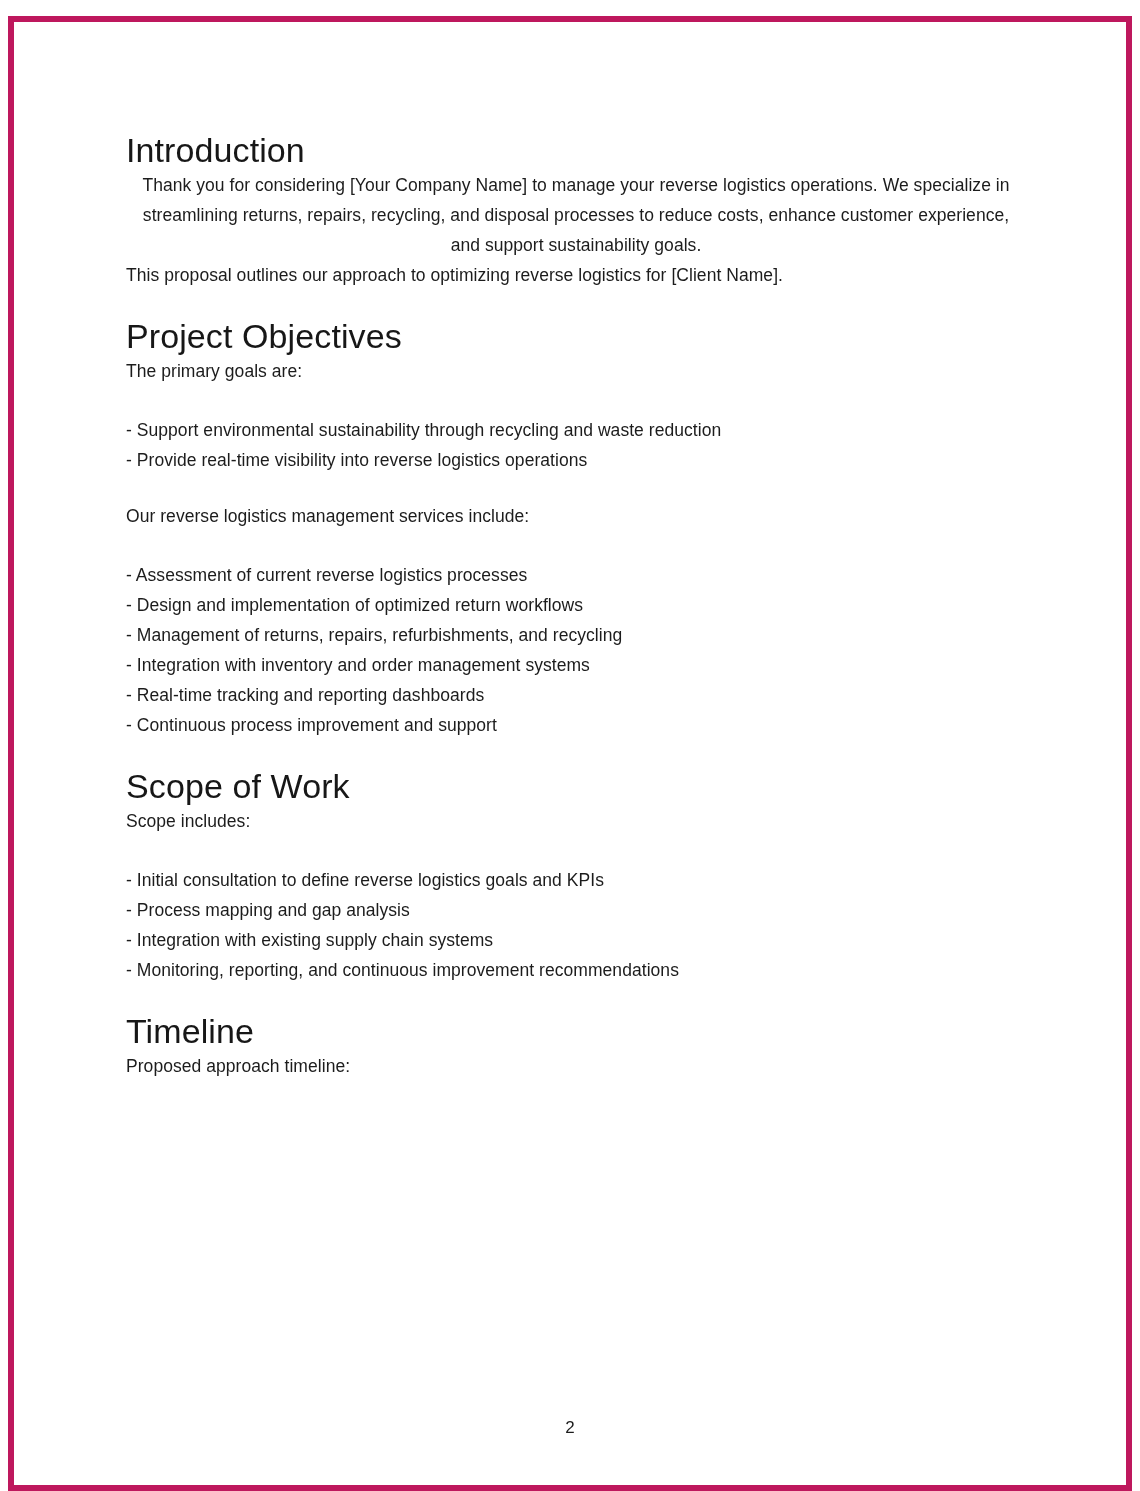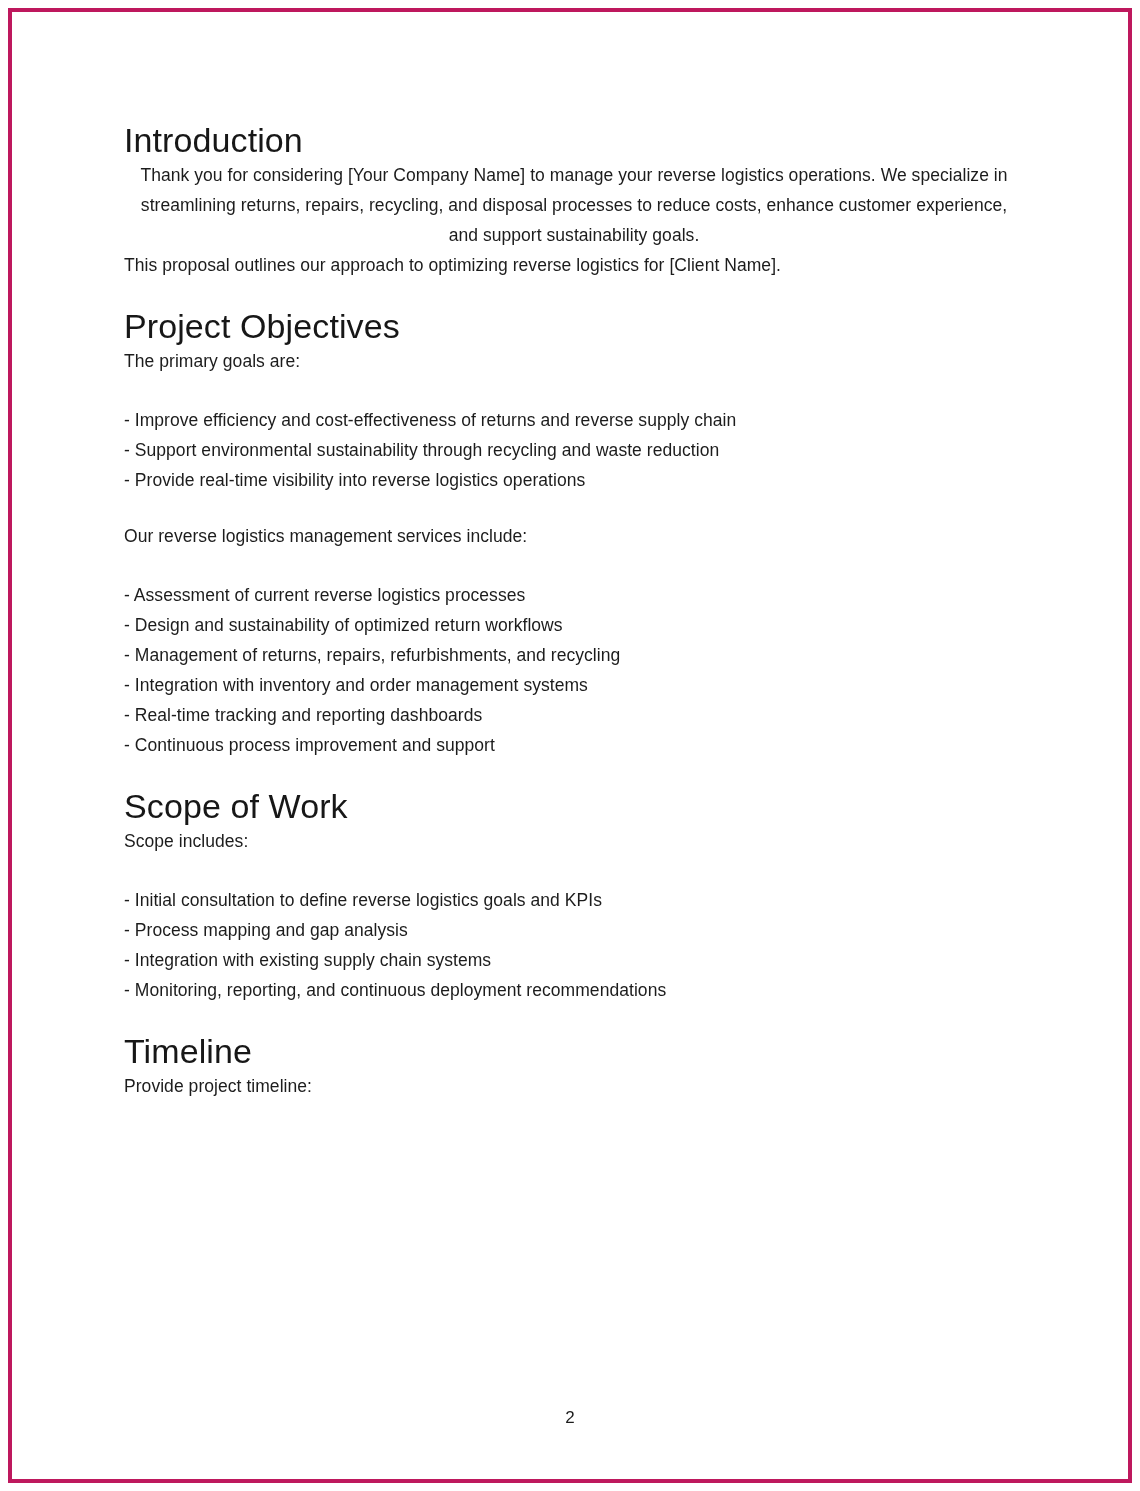--- a/index.html
+++ b/index.html
@@ -20,24 +20,24 @@
     height: 1491px;
     background: #ffffff;
     overflow: hidden;
     box-sizing: border-box;
   }
 
   
   .page-frame {
     position: absolute;
     left: 8px;
-    top: 8px;
+    top: 16px;
     width: 1124px;
     height: 1475px;
-    border: 4px solid #be185d;
+    border: 6px solid #be185d;
     box-sizing: border-box;
     background: #ffffff;
   }
 
   .page-body {
     position: absolute;
     left: 112px;
     top: 108px;
     width: 900px;
   }
@@ -123,52 +123,51 @@
       <section class="section section-intro">
         <h1 class="doc-heading">Introduction</h1>
         <p class="para para-first">Thank you for considering [Your Company Name] to manage your reverse logistics operations. We specialize in streamlining returns, repairs, recycling, and disposal processes to reduce costs, enhance customer experience, and support sustainability goals.</p>
         <p class="para para-second">This proposal outlines our approach to optimizing reverse logistics for [Client Name].</p>
       </section>
 
       <section class="section section-later">
         <h1 class="doc-heading">Project Objectives</h1>
         <p class="para para-lead">The primary goals are:</p>
         <ul class="dash-list">
-          <li>- Improve efficiency and cost-effectiveness of returns and reverse supply chain</li>
           <li>- Support environmental sustainability through recycling and waste reduction</li>
           <li>- Provide real-time visibility into reverse logistics operations</li>
         </ul>
       </section>
 
       <section class="section section-later">
         <p class="para para-lead">Our reverse logistics management services include:</p>
         <ul class="dash-list">
           <li>- Assessment of current reverse logistics processes</li>
-          <li>- Design and sustainability of optimized return workflows</li>
+          <li>- Design and implementation of optimized return workflows</li>
           <li>- Management of returns, repairs, refurbishments, and recycling</li>
           <li>- Integration with inventory and order management systems</li>
           <li>- Real-time tracking and reporting dashboards</li>
           <li>- Continuous process improvement and support</li>
         </ul>
       </section>
 
       <section class="section section-later">
         <h1 class="doc-heading">Scope of Work</h1>
         <p class="para para-lead">Scope includes:</p>
         <ul class="dash-list">
           <li>- Initial consultation to define reverse logistics goals and KPIs</li>
           <li>- Process mapping and gap analysis</li>
           <li>- Integration with existing supply chain systems</li>
-          <li>- Monitoring, reporting, and continuous deployment recommendations</li>
+          <li>- Monitoring, reporting, and continuous improvement recommendations</li>
         </ul>
       </section>
 
       <section class="section section-later">
         <h1 class="doc-heading">Timeline</h1>
-        <p class="para para-lead">Provide project timeline:</p>
+        <p class="para para-lead">Proposed approach timeline:</p>
       </section>
 
     </div>
 
     <div class="page-number">2</div>
 
   </div>
 </div>
 
 </body></html>

